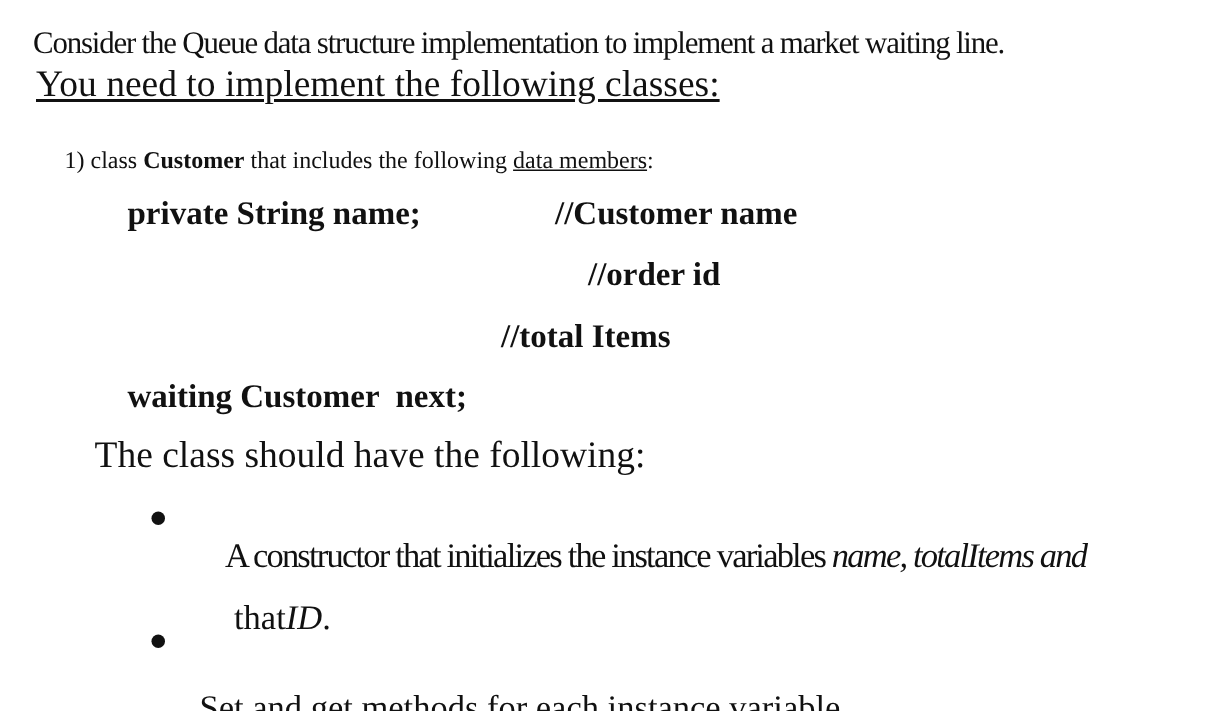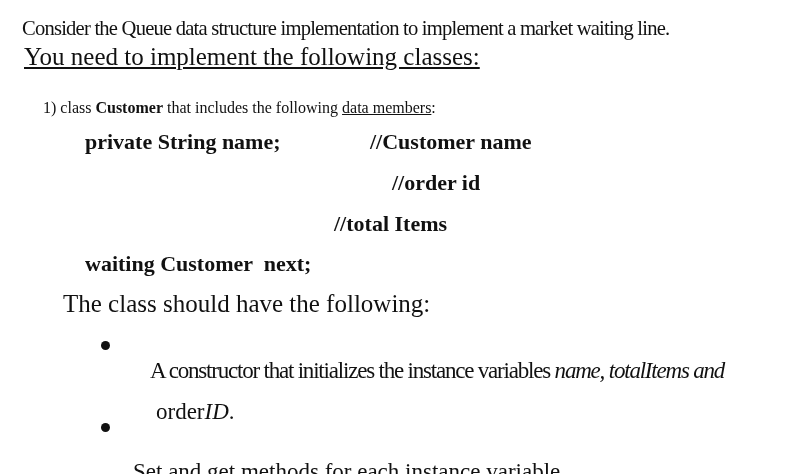--- a/index.html
+++ b/index.html
@@ -94,19 +94,19 @@
     <span class="decl">waiting Customer  next;</span>
   </div>
 
   <div class="abs follow">The class should have the following:</div>
 
   <span class="bullet-dot dot-1"></span>
   <div class="abs b1-line1">
     <span>A constructor that initializes the instance variables </span><span class="ital">name, totalItems and</span>
   </div>
   <div class="abs b1-line2">
-    <span>order</span><span class="ital">ID</span><span>.</span>
+    <span>that</span><span class="ital">ID</span><span>.</span>
   </div>
 
   <span class="bullet-dot dot-2"></span>
   <div class="abs b2-line">Set and get methods for each instance variable.</div>
 
 </div>
 
 </body></html>

